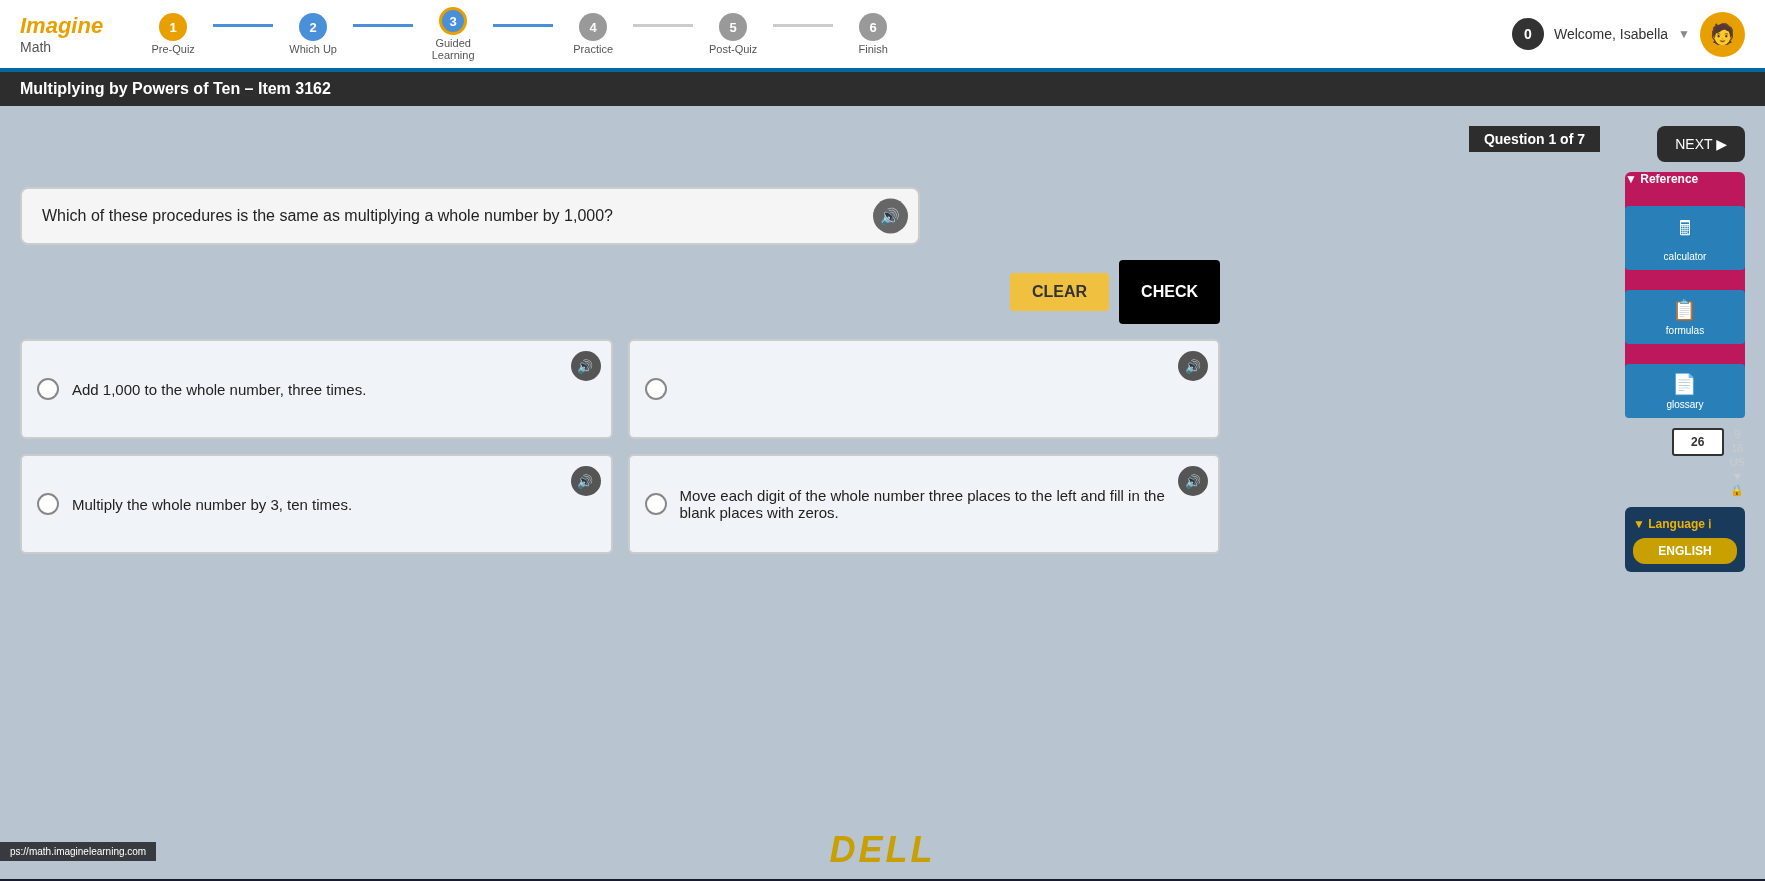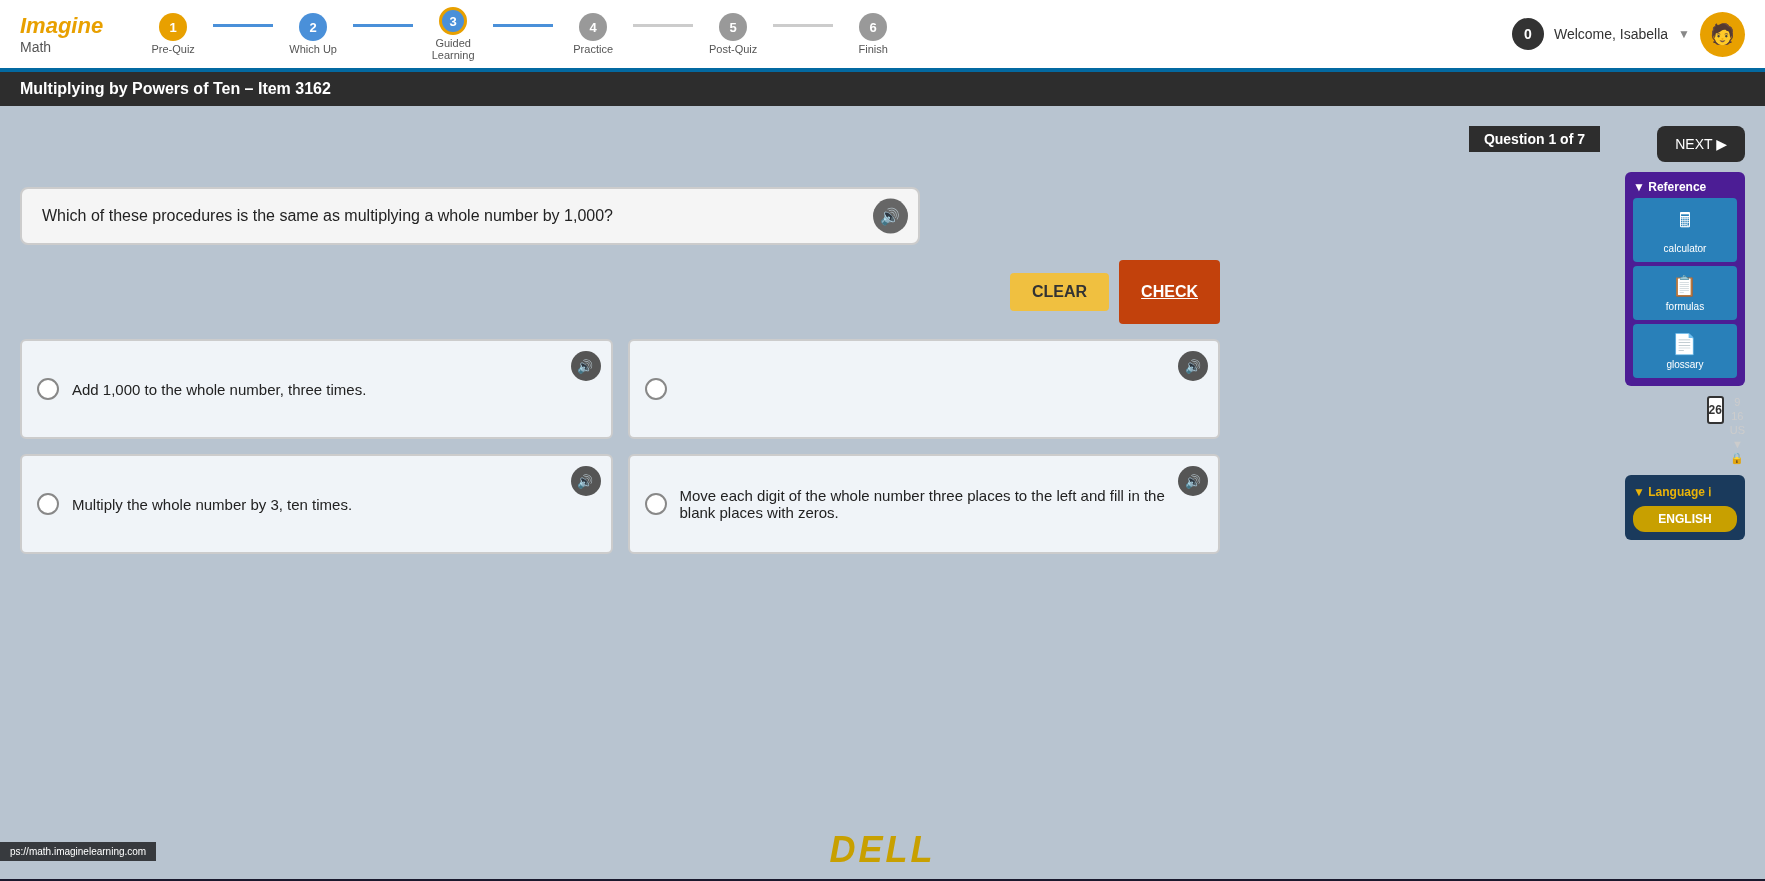--- a/index.html
+++ b/index.html
@@ -208,29 +208,28 @@
       padding: 10px 22px;
       font-size: 16px;
       font-weight: bold;
       cursor: pointer;
       border-radius: 4px;
       color: #333;
       margin-left: 20px;
     }
 
     .btn-check {
-      background: #c2410c;
+      background: #000000;
       border: none;
       padding: 23px 22px;
       font-size: 16px;
       font-weight: bold;
       cursor: pointer;
       border-radius: 4px;
       color: #fff;
-      text-decoration: underline;
     }
 
     
     .answers-grid {
       display: grid;
       grid-template-columns: 1fr 1fr;
       gap: 15px;
       max-width: 1200px;
     }
 
@@ -294,27 +293,26 @@
       font-size: 14px;
       cursor: pointer;
       border-radius: 8px;
       display: flex;
       align-items: center;
       gap: 5px;
       white-space: nowrap;
     }
 
     .reference-panel {
-      background: #4c1d95;
+      background: #be185d;
       border-radius: 6px;
-      padding: 8px;
       width: 120px;
       display: flex;
       flex-direction: column;
-      gap: 4px;
+      gap: 20px;
     }
 
     .reference-header {
       color: #fff;
       font-size: 12px;
       font-weight: bold;
       display: flex;
       align-items: center;
       gap: 4px;
     }
@@ -398,21 +396,21 @@
       display: flex;
       align-items: center;
       justify-content: center;
     }
 
     .page-number-badge {
       background: #fff;
       color: #333;
       border: 2px solid #333;
       border-radius: 3px;
-      width: 17px;
+      width: 52px;
       height: 28px;
       display: flex;
       align-items: center;
       justify-content: center;
       font-size: 12px;
       font-weight: bold;
     }
 
     .num-col {
       display: flex;

